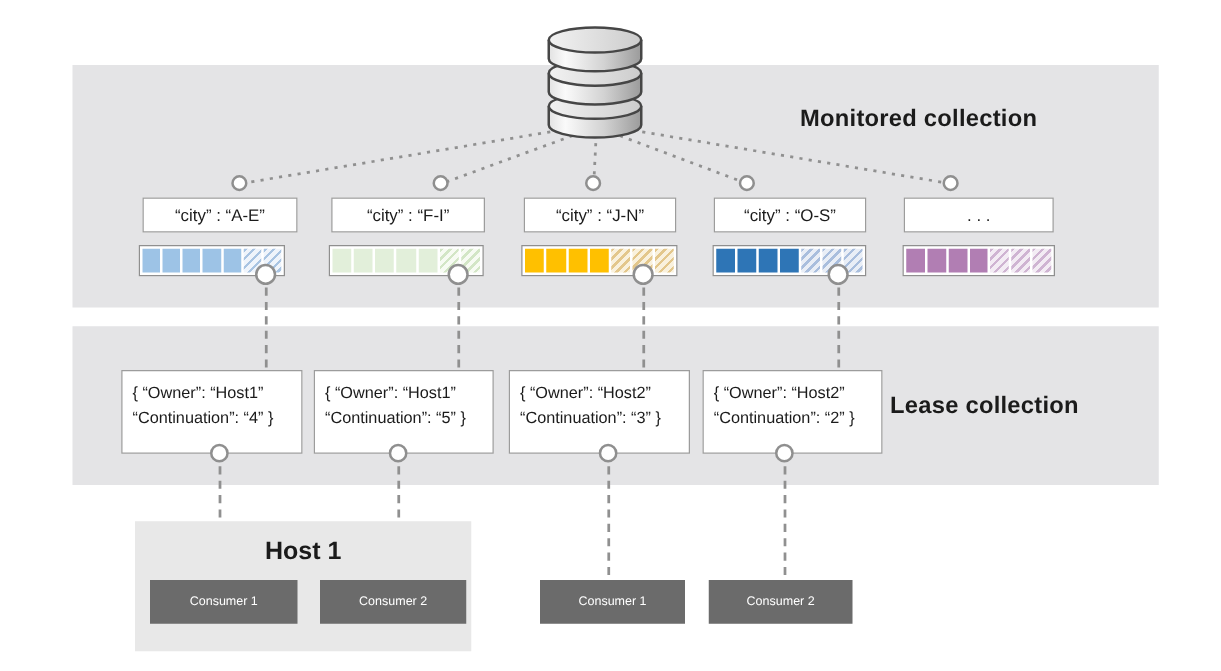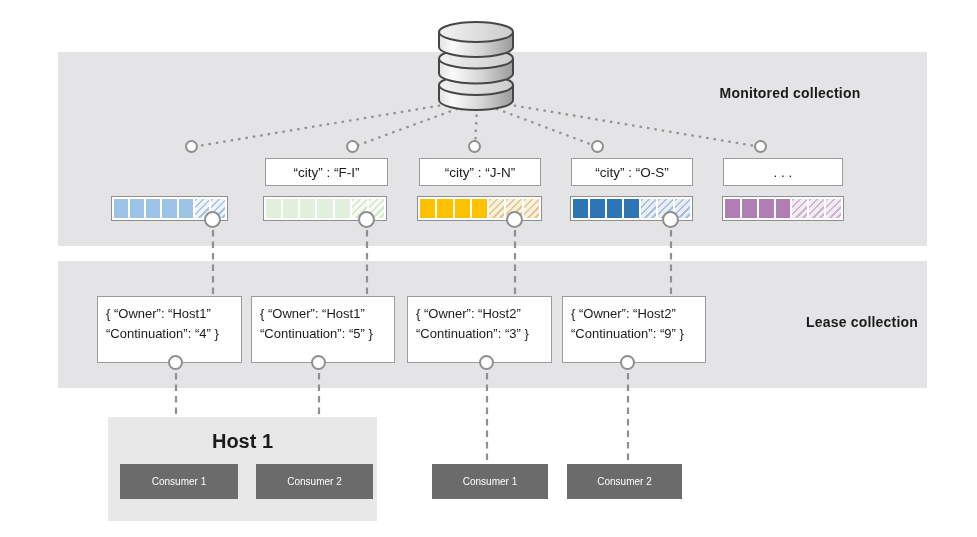--- a/index.html
+++ b/index.html
@@ -7,21 +7,21 @@
     position:relative;width:977px;height:537px;overflow:hidden;background:#fff;
     font-family:"Liberation Sans",sans-serif;color:var(--text,#1b1b1b);
   }
   .band{position:absolute;left:58px;width:869px;}
   .band-monitored{top:52px;height:194px;background:var(--band-bg,#e4e4e6);}
   .band-lease{top:261px;height:127px;background:var(--band-bg,#e4e4e6);}
   .lines{position:absolute;left:0;top:0;width:977px;height:537px;}
   .dot{stroke:var(--connector,#909090);stroke-width:2.2;stroke-dasharray:2.5 5;fill:none;}
   .dash{stroke:var(--connector,#909090);stroke-width:2.2;stroke-dasharray:6.5 5;fill:none;}
   .db{position:absolute;left:437px;top:20px;width:78px;height:92px;}
-  .section-label{position:absolute;width:300px;text-align:center;font-size:14px;font-weight:bold;letter-spacing:.2px;}
+  .section-label{position:absolute;width:300px;text-align:left;font-size:19px;font-weight:bold;letter-spacing:.2px;}
   .sec-monitored{left:640px;top:85px;}
   .sec-lease{left:712px;top:314px;}
   .plabel{
     position:absolute;top:158px;height:28px;background:#fff;border:1px solid var(--box-border,#9c9c9c);
     box-sizing:border-box;display:flex;align-items:center;justify-content:center;font-size:13.5px;
   }
   .bar{
     position:absolute;top:196px;height:25px;background:#fff;border:1px solid #8f8f8f;
     box-sizing:border-box;display:flex;gap:2px;padding:2px;
   }
@@ -95,20 +95,21 @@
     </g>
     <g>
       <path d="M2,12 v15 a37,10 0 0 0 74,0 v-15" fill="url(#dbBody)" stroke="#464646" stroke-width="2"></path>
       <ellipse cx="39" cy="12" rx="37" ry="10" fill="url(#dbTop)" stroke="#464646" stroke-width="2"></ellipse>
     </g>
   </svg>
 
   <div class="section-label sec-monitored">Monitored collection</div>
   <div class="section-label sec-lease">Lease collection</div>
 
+  <div class="plabel" style="left:114px;width:124px;">“city” : “A-E”</div>
   <div class="plabel" style="left:265px;width:123px;">“city” : “F-I”</div>
   <div class="plabel" style="left:571px;width:122px;">“city” : “O-S”</div>
   <div class="plabel" style="left:419px;width:122px;">“city” : “J-N”</div>
   <div class="plabel" style="left:723px;width:120px;">. . .</div>
 
   <div class="node node-sm" style="left:185px;top:140px;"></div>
   <div class="node node-sm" style="left:346px;top:140px;"></div>
   <div class="node node-sm" style="left:468px;top:140px;"></div>
   <div class="node node-sm" style="left:591px;top:140px;"></div>
   <div class="node node-sm" style="left:754px;top:140px;"></div>
@@ -171,21 +172,21 @@
   <div class="lease-box" style="left:251px;width:144px;">
     <div>{ “Owner”: “Host1”</div>
     <div>“Continuation”: “5” }</div>
   </div>
   <div class="lease-box" style="left:407px;width:145px;">
     <div>{ “Owner”: “Host2”</div>
     <div>“Continuation”: “3” }</div>
   </div>
   <div class="lease-box" style="left:562px;width:144px;">
     <div>{ “Owner”: “Host2”</div>
-    <div>“Continuation”: “9” }</div>
+    <div>“Continuation”: “2” }</div>
   </div>
 
   <div class="node node-ls" style="left:168px;top:355px;"></div>
   <div class="node node-ls" style="left:311px;top:355px;"></div>
   <div class="node node-ls" style="left:479px;top:355px;"></div>
   <div class="node node-ls" style="left:620px;top:355px;"></div>
 
   <div class="host" style="left:98px;width:269px;margin-left:10px;">
     <div class="host-title">Host 1</div>
   </div>

